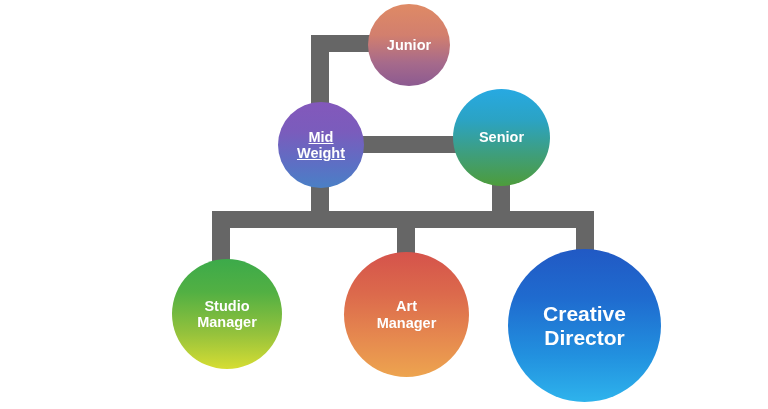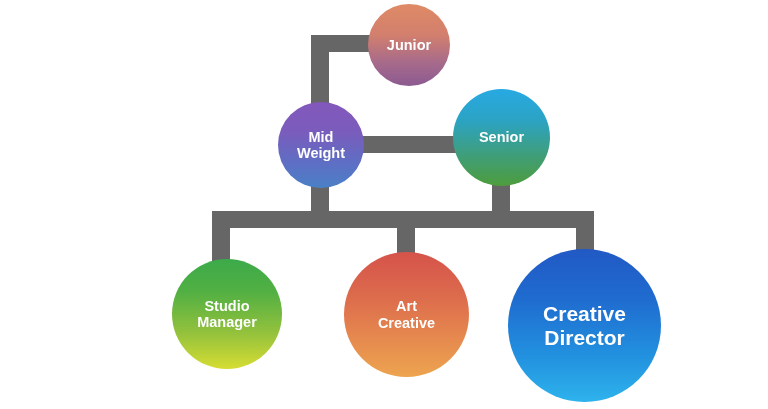--- a/index.html
+++ b/index.html
@@ -48,20 +48,21 @@
   }
   #node-junior {
     left: 344px; top: 4px; width: 82px; height: 82px;
     font-size: 14.5px;
     background: linear-gradient(180deg, #df8a65 0%, #d27f6e 38%, #a66a8b 72%, #8c5a91 100%);
   }
   #node-midweight {
     left: 254px; top: 102px; width: 86px; height: 86px;
     font-size: 14.5px;
     background: linear-gradient(180deg, #8358bb 0%, #7a5cbc 35%, #5d6fc4 72%, #4a80c6 100%);
+    text-decoration: underline;
   }
   #node-senior {
     left: 429px; top: 89px; width: 97px; height: 97px;
     font-size: 14.5px;
     background: linear-gradient(180deg, #27a9e2 0%, #2ba3c4 32%, #3f9e7a 68%, #4d9c3b 100%);
   }
   #node-studio-manager {
     left: 148px; top: 259px; width: 110px; height: 110px;
     font-size: 14.5px;
     background: linear-gradient(180deg, #3caa4a 0%, #52b043 30%, #95c23c 68%, #d6dd33 100%);
@@ -114,21 +115,21 @@
     <span class="node-label">Senior</span>
   </div>
 
   <div class="node" id="node-studio-manager">
     <span class="node-label">Studio
 Manager</span>
   </div>
 
   <div class="node" id="node-art-director">
     <span class="node-label">Art
-Creative</span>
+Manager</span>
   </div>
 
   <div class="node" id="node-creative-director">
     <span class="node-label">Creative
 Director</span>
   </div>
 
 </div>
 
 </body></html>

